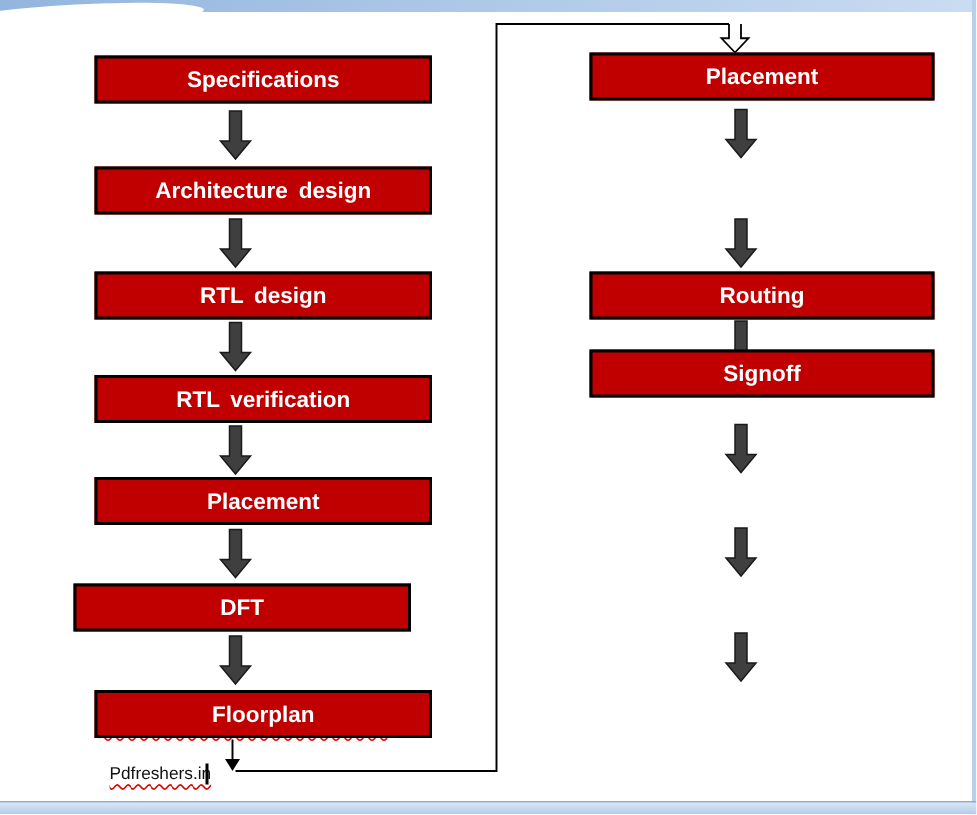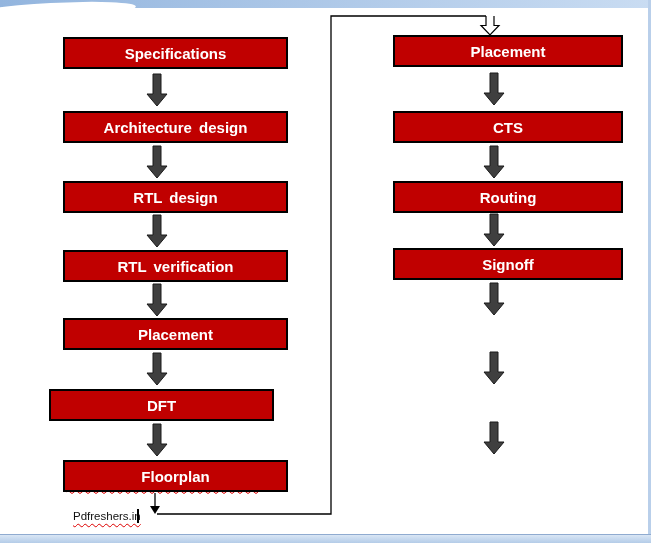--- a/index.html
+++ b/index.html
@@ -77,20 +77,19 @@
 
   <div class="node" style="left:63px;top:37px">Specifications</div>
   <div class="node" style="left:63px;top:111px">Architecture design</div>
   <div class="node" style="left:63px;top:181px">RTL design</div>
   <div class="node" style="left:63px;top:250px">RTL verification</div>
   <div class="node" style="left:63px;top:318px">Placement</div>
   <div class="node" style="left:49px;top:389px">DFT</div>
   <div class="node" style="left:63px;top:460px">Floorplan</div>
 
   <div class="node col-right" style="left:393px;top:35px">Placement</div>
-  <div class="node col-right" style="left:393px;top:111px">CTS</div>
   <div class="node col-right" style="left:393px;top:181px">Routing</div>
-  <div class="node col-right" style="left:393px;top:248px">Signoff</div>
+  <div class="node col-right" style="left:393px;top:233px">Signoff</div>
 
   <div class="watermark">Pdfreshers.in</div>
   <div class="caret"></div>
 
 </div>
 
 </body></html>

